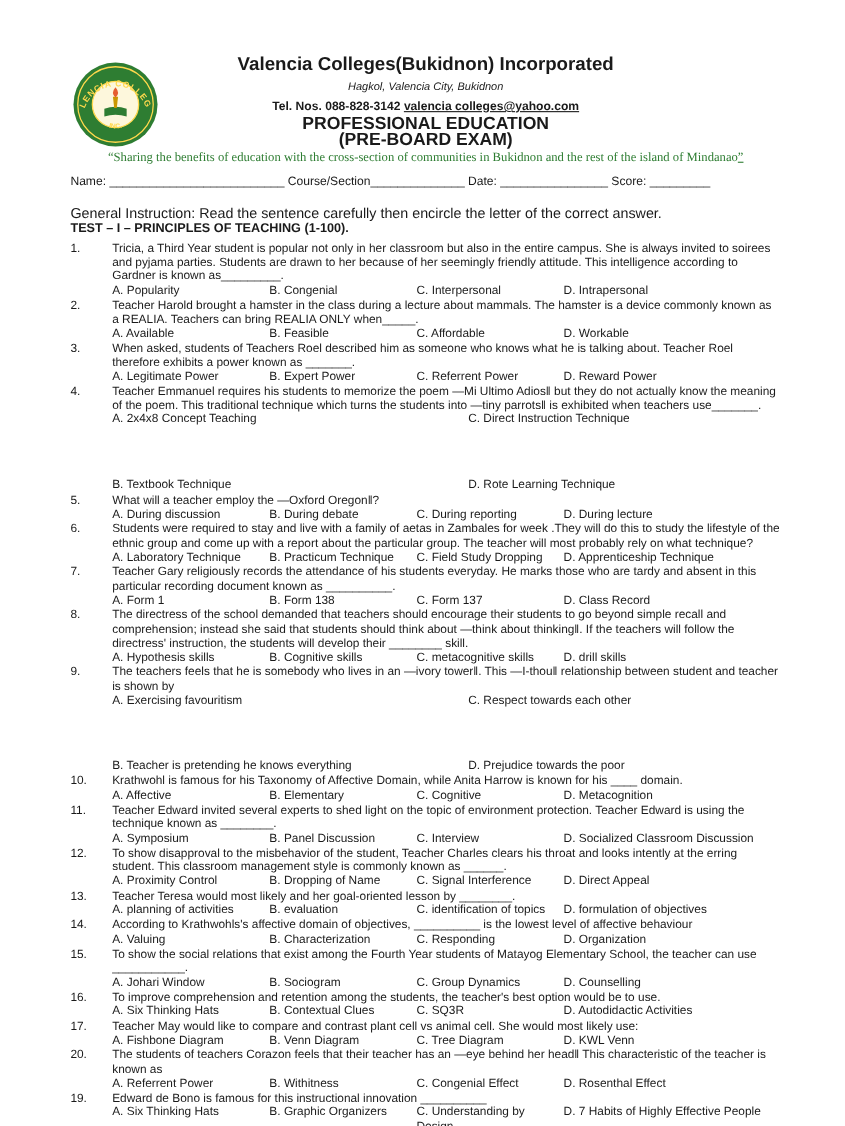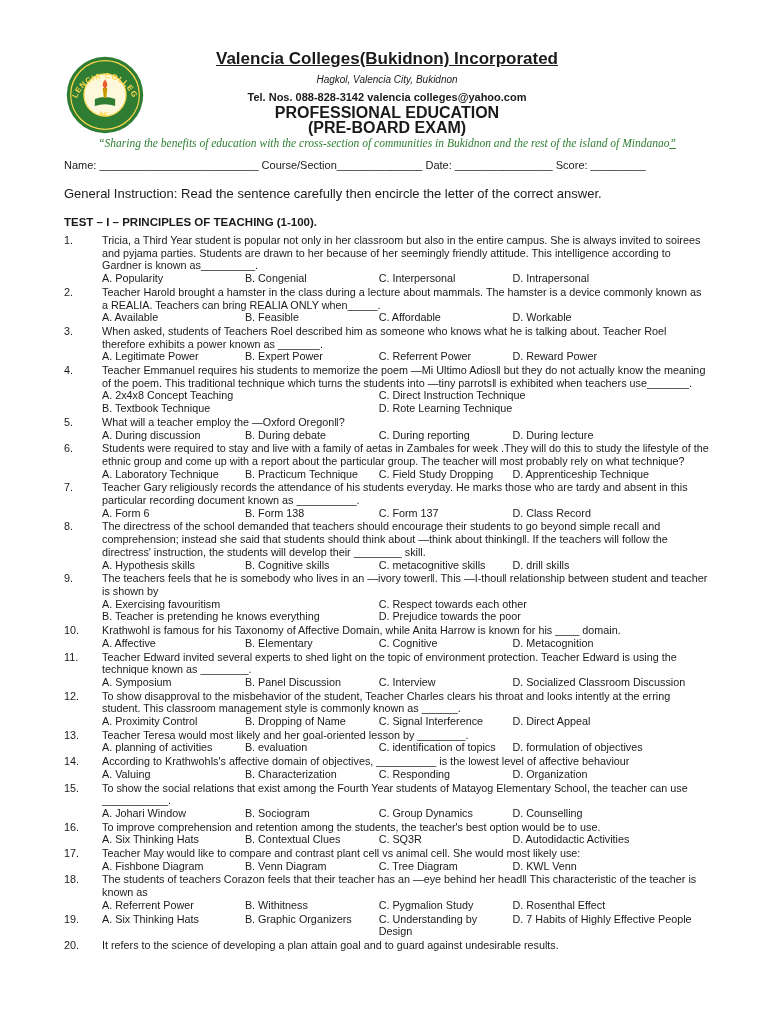--- a/index.html
+++ b/index.html
@@ -15,41 +15,41 @@
     font-family:"Liberation Sans", sans-serif;color:var(--ink);
   }
   .page{
     position:relative;width:768px;height:1024px;background:#ffffff;
     padding:48px 58px 14px 64px;
   }
   .logo{position:absolute;left:66px;top:56px;width:78px;height:78px;}
   .logo-green{fill:var(--logo-green);}
   .logo-yellow{fill:var(--logo-yellow);}
   .header{text-align:center;}
-  .school-name{font-size:17px;font-weight:700;line-height:22px;text-decoration:underline;}
+  .school-name{font-size:17px;font-weight:700;line-height:22px;}
   .address{font-size:10px;line-height:19px;font-style:italic;}
   .tel{font-size:11px;font-weight:700;line-height:16px;}
-  .email{color:inherit;cursor:pointer;margin-top:21px;}
+  .email{color:inherit;text-decoration:underline;cursor:pointer;margin-top:21px;}
   .examtitle{font-size:16px;font-weight:700;line-height:15px;}
   .motto{
     font-family:"Liberation Serif", serif;
     font-size:11.5px;line-height:15px;color:var(--motto-green);
-    max-width:655px;margin:1px auto 0 auto;font-style:italic;
+    max-width:655px;margin:1px auto 0 auto;
   }
   .motto-q{text-decoration:underline;}
   .formline{font-size:11px;line-height:15px;margin-top:7px;white-space:nowrap;}
   .instruction{font-size:13px;line-height:15px;margin-top:13px;}
-  .test-heading{font-size:11.5px;font-weight:700;line-height:15px;margin-top:14px;margin-bottom:4px;}
+  .test-heading{font-size:11.5px;font-weight:700;line-height:15px;margin-top:0;margin-bottom:4px;}
   .questions{font-size:10.8px;line-height:12.7px;}
   .q{display:flex;margin-bottom:1px;}
   .qnum{flex:0 0 38px;}
   .qbody{flex:1;min-width:0;}
   .choices{display:grid;}
   .choices.row4{grid-template-columns:23.5% 22% 22% auto;}
-  .choices.cols2{grid-template-columns:45.5% auto;}
+  .choices.cols2{grid-template-columns:45.5% auto;gap:47px;}
   .choice{display:block;}
 </style>
 </head>
 <body>
 
 <div class="page">
 
   <div class="logo">
     <svg viewBox="0 0 100 100" width="78" height="78">
       <defs>
@@ -163,21 +163,21 @@
             <span class="choice">D. Apprenticeship Technique</span>
           </div>
     </div>
   </div>
 
   <div class="q">
     <span class="qnum">7.</span>
     <div class="qbody">
       <div class="qtext">Teacher Gary religiously records the attendance of his students everyday. He marks those who are tardy and absent in this particular recording document known as __________.</div>
       <div class="choices row4">
-            <span class="choice">A. Form 6</span>
+            <span class="choice">A. Form 1</span>
             <span class="choice">B. Form 138</span>
             <span class="choice">C. Form 137</span>
             <span class="choice">D. Class Record</span>
           </div>
     </div>
   </div>
 
   <div class="q">
     <span class="qnum">8.</span>
     <div class="qbody">
@@ -302,35 +302,36 @@
       <div class="choices row4">
             <span class="choice">A. Fishbone Diagram</span>
             <span class="choice">B. Venn Diagram</span>
             <span class="choice">C. Tree Diagram</span>
             <span class="choice">D. KWL Venn</span>
           </div>
     </div>
   </div>
 
   <div class="q">
-    <span class="qnum">18.</span>
+    <span class="qnum">20.</span>
     <div class="qbody">
       <div class="qtext">The students of teachers Corazon feels that their teacher has an —eye behind her head‖ This characteristic of the teacher is known as</div>
       <div class="choices row4">
             <span class="choice">A. Referrent Power</span>
             <span class="choice">B. Withitness</span>
-            <span class="choice">C. Pygmalion Study</span>
+            <span class="choice">C. Congenial Effect</span>
             <span class="choice">D. Rosenthal Effect</span>
           </div>
     </div>
   </div>
 
   <div class="q">
     <span class="qnum">19.</span>
     <div class="qbody">
+      <div class="qtext">Edward de Bono is famous for this instructional innovation __________</div>
       <div class="choices row4">
             <span class="choice">A. Six Thinking Hats</span>
             <span class="choice">B. Graphic Organizers</span>
             <span class="choice">C. Understanding by Design</span>
             <span class="choice">D. 7 Habits of Highly Effective People</span>
           </div>
     </div>
   </div>
 
   <div class="q">

